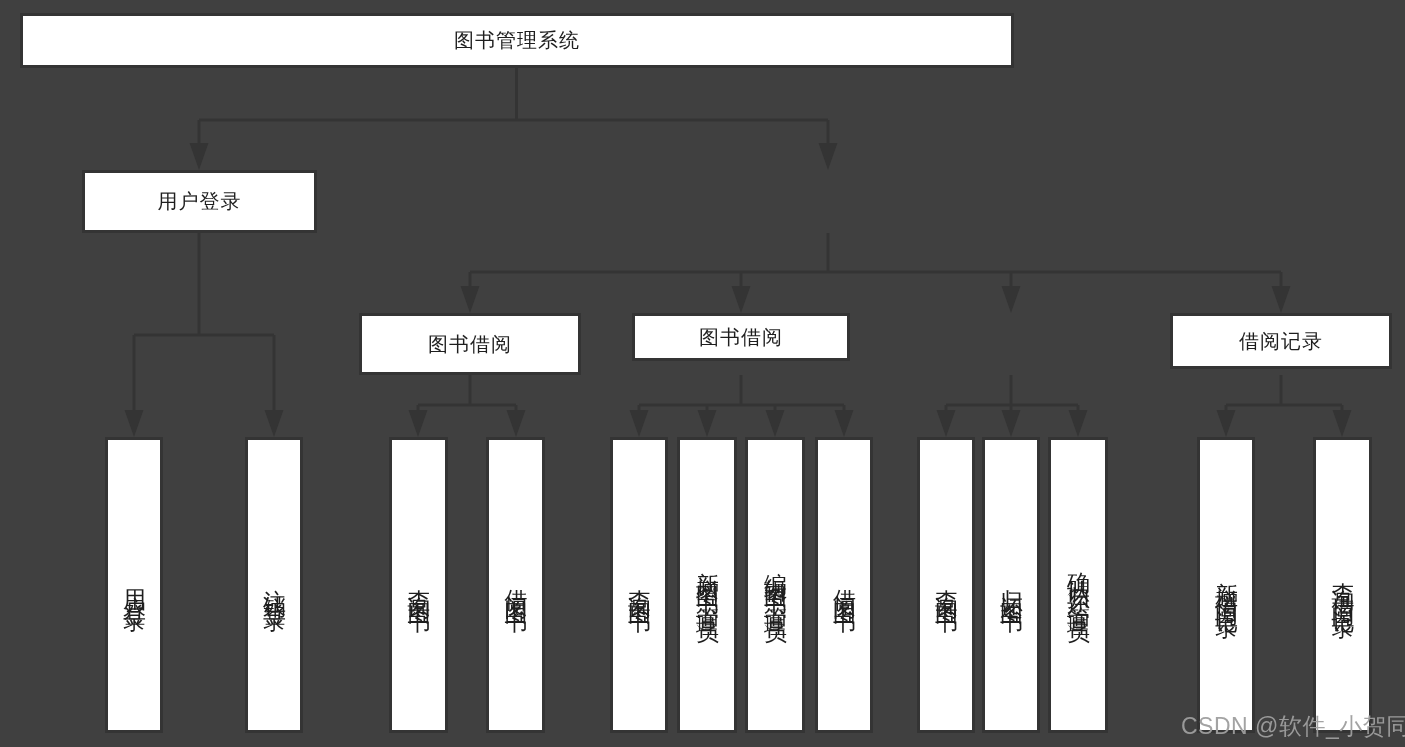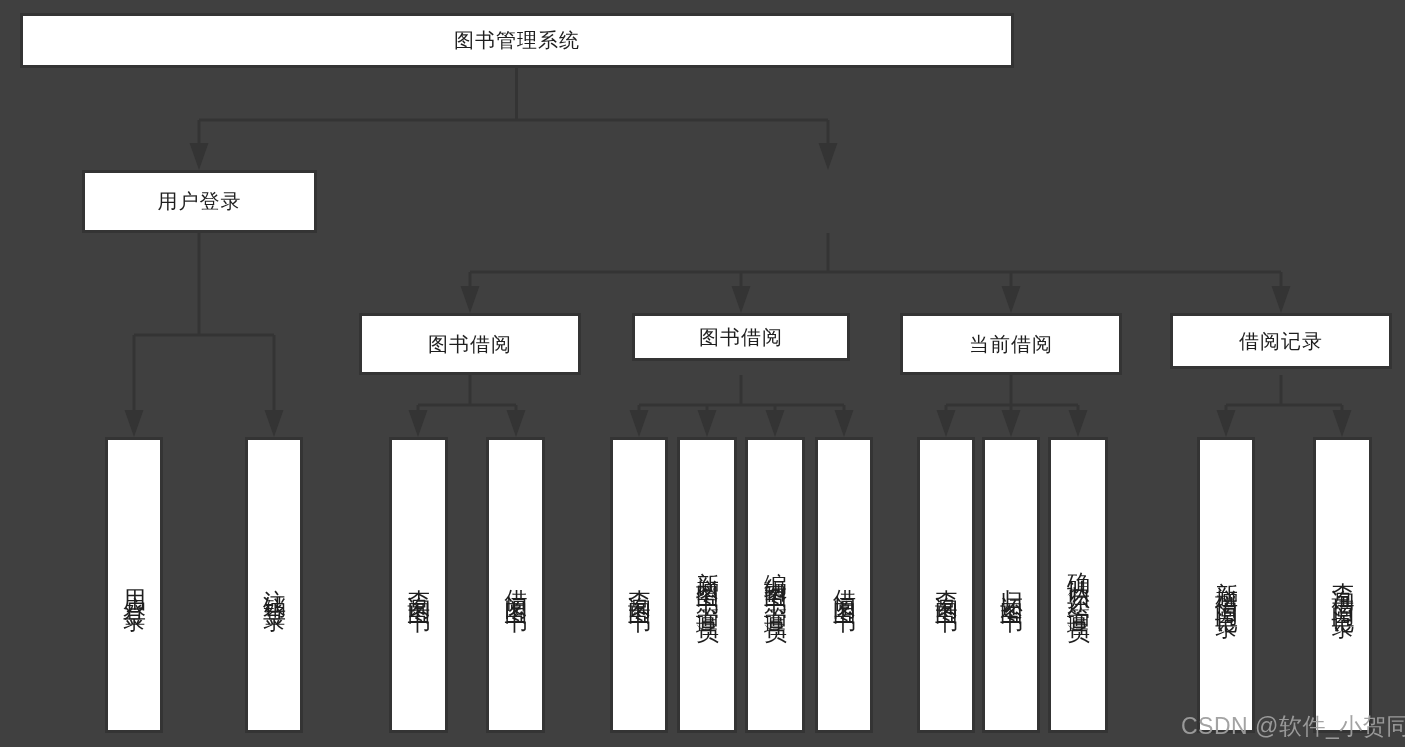--- a/index.html
+++ b/index.html
@@ -105,23 +105,20 @@
   <div class="box" style="left:82px; top:170px; width:235px; height:63px;">
     <span class="hlabel">用户登录</span>
   </div>
 
   <div class="box" style="left:359px; top:313px; width:222px; height:62px;">
     <span class="hlabel">图书借阅</span>
   </div>
   <div class="box" style="left:632px; top:313px; width:218px; height:48px;">
     <span class="hlabel">图书借阅</span>
   </div>
-  <div class="box" style="left:900px; top:313px; width:222px; height:62px;">
-    <span class="hlabel">当前借阅</span>
-  </div>
   <div class="box" style="left:1170px; top:313px; width:222px; height:56px;">
     <span class="hlabel">借阅记录</span>
   </div>
 
   <div class="box" style="left:105px; top:437px; width:58px; height:296px;">
     <span class="leaf-label">用户登录</span>
   </div>
   <div class="box" style="left:245px; top:437px; width:58px; height:296px;">
     <span class="leaf-label">注销登录</span>
   </div>

